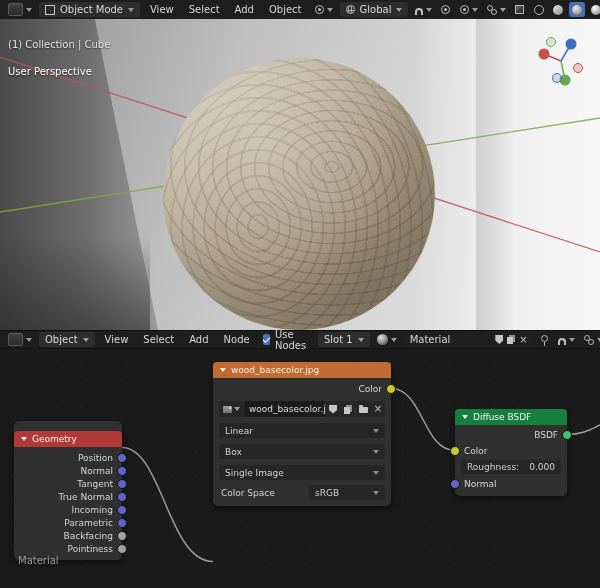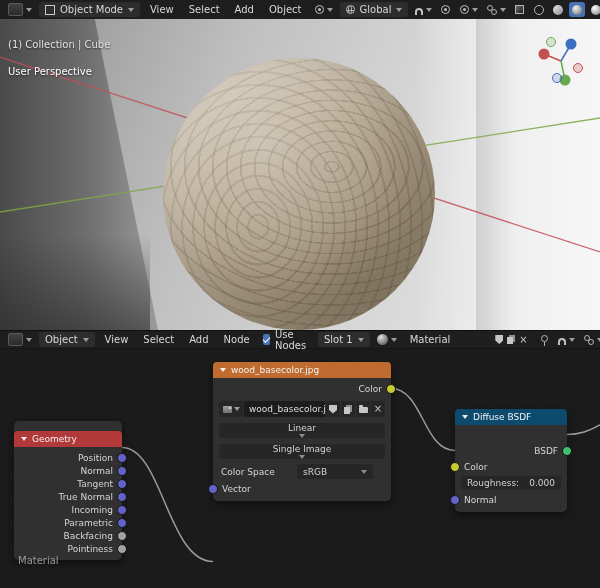--- a/index.html
+++ b/index.html
@@ -64,43 +64,43 @@
   .vp-note{position:absolute;left:8px;font-size:10px;z-index:3;text-shadow:0 1px 2px rgba(0,0,0,.65);}
   #persp{top:6px;color:#ffffff;margin-top:41px;}
   #coll{top:20px;color:#e3e3e3;}
   #gizmo{position:absolute;right:8px;top:10px;z-index:3;}
   
   #nodes{position:absolute;top:349px;left:0;width:600px;height:239px;background:#1b1b1b;overflow:hidden;
     background-image:radial-gradient(rgba(255,255,255,0.03) 1px, transparent 1px);background-size:23px 23px;}
   #wires{position:absolute;left:0;top:0;z-index:0;}
   .node{position:absolute;background:#303030;border-radius:5px;box-shadow:0 3px 9px rgba(0,0,0,0.5);z-index:1;font-size:9px;color:#d6d6d6;}
   .nhead{height:16px;border-radius:4px 4px 0 0;display:flex;align-items:center;gap:5px;padding:0 7px;color:#f2f2f2;}
-  .nhead.red{background:#b23939;margin-top:10px;} .nhead.orange{background:#c06c30;} .nhead.green{background:#0c4a6e;}
+  .nhead.red{background:#b23939;margin-top:10px;} .nhead.orange{background:#c06c30;} .nhead.green{background:#15803d;}
   .ncaret{width:0;height:0;border-left:3.5px solid transparent;border-right:3.5px solid transparent;border-top:4.5px solid rgba(255,255,255,0.9);}
   .nbody{padding:4px 0 5px;display:flex;flex-direction:column;}
   .nrow{position:relative;height:13px;display:flex;align-items:center;padding:0 9px;}
   .nrow.out{justify-content:flex-end;}
   .sock{position:absolute;width:8px;height:8px;border-radius:50%;border:1px solid #141414;top:50%;margin-top:-5px;z-index:2;}
   .sock.r{right:-5px;} .sock.l{left:-5px;}
   .s-vec{background:#6363c7;} .s-col{background:#c8c832;} .s-val{background:#a1a1a1;} .s-shd{background:#3fc06f;}
   .wdg{background:#262626;border-radius:3px;height:15px;margin:0 6px;display:flex;align-items:center;justify-content:space-between;padding:0 6px;color:#d2d2d2;position:relative;overflow:hidden;flex:none;}
   .wdg .caret{border-top-color:#8d8d8d;}
   .wdg .lab,.wdg .val{position:relative;z-index:1;}
   .fill{position:absolute;left:0;top:0;bottom:0;background:#4772b3;border-radius:3px 0 0 3px;}
   .imgrow{display:flex;gap:1px;margin:6px 6px 0;height:16px;flex:none;}
   .imgbtn{width:24px;background:#262626;border-radius:3px 0 0 3px;display:flex;align-items:center;justify-content:center;gap:2px;}
   .picicon{width:9px;height:7px;background:linear-gradient(#9f9f9f,#707070);border-radius:1px;position:relative;}
   .picicon:after{content:"";position:absolute;right:1px;top:1px;width:2px;height:2px;border-radius:50%;background:#e5e5e5;}
   .imgname{flex:1;background:#1c1c1c;display:flex;align-items:center;padding:0 5px;color:#dedede;white-space:nowrap;overflow:hidden;}
   .mini{width:14px;background:#262626;display:flex;align-items:center;justify-content:center;}
   .mini.last{border-radius:0 3px 3px 0;}
   .row-cs{display:flex;align-items:center;margin:0 6px;height:15px;flex:none;}
   .row-cs .cslab{flex:1;padding-left:2px;}
-  .cs-dd{width:64px;margin:12px;text-align:right;}
-  .g3{margin-top:3px;} .g4{margin-top:4px;} .g5{margin-top:5px;} .g6{margin-top:6px;flex-direction:column;}
+  .cs-dd{width:64px;margin:0;text-align:right;}
+  .g3{margin-top:3px;} .g4{margin-top:4px;} .g5{margin-top:5px;} .g6{margin-top:6px;}
   #breadcrumb{position:absolute;left:18px;top:206px;font-size:10px;color:#9a9a9a;z-index:1;}
   #geo-node{left:14px;top:72px;width:108px;}
   #img-node{left:213px;top:13px;width:178px;}
   #dif-node{left:455px;top:60px;width:112px;}
 </style>
 </head>
 <body>
 
 <div id="app">
 
@@ -311,43 +311,43 @@
             </div>
           <div class="mini last">
               <span class="xglyph">×</span>
             </div>
         </div>
         <div class="wdg g6">
           <span class="lab">Linear</span>
           <span class="caret"></span>
         </div>
         <div class="wdg g6">
+          <span class="lab">Box</span>
+          <span class="caret"></span>
+        </div>
+        <div class="wdg g6">
           <span class="lab">Single Image</span>
           <span class="caret"></span>
         </div>
         <div class="row-cs g5">
           <span class="cslab">Color Space</span>
           <div class="wdg cs-dd">
             <span class="lab">sRGB</span>
             <span class="caret"></span>
           </div>
         </div>
-        <div class="nrow g3">
-          <span class="sock l s-vec"></span>
-          <span>Vector</span>
-        </div>
       </div>
     </div>
 
     <div class="node" id="dif-node">
       <div class="nhead green">
         <span class="ncaret"></span>
         <span>Diffuse BSDF</span>
       </div>
-      <div class="nbody" style="padding-top:19px;padding-bottom:6px;">
+      <div class="nbody" style="padding-top:3px;padding-bottom:6px;">
         <div class="nrow out">
             <span>BSDF</span>
             <span class="sock r s-shd"></span>
           </div>
         <div class="nrow g3">
             <span class="sock l s-col"></span>
             <span>Color</span>
           </div>
         <div class="wdg g3" style="height:14px;">
           <span class="lab">Roughness:</span>

